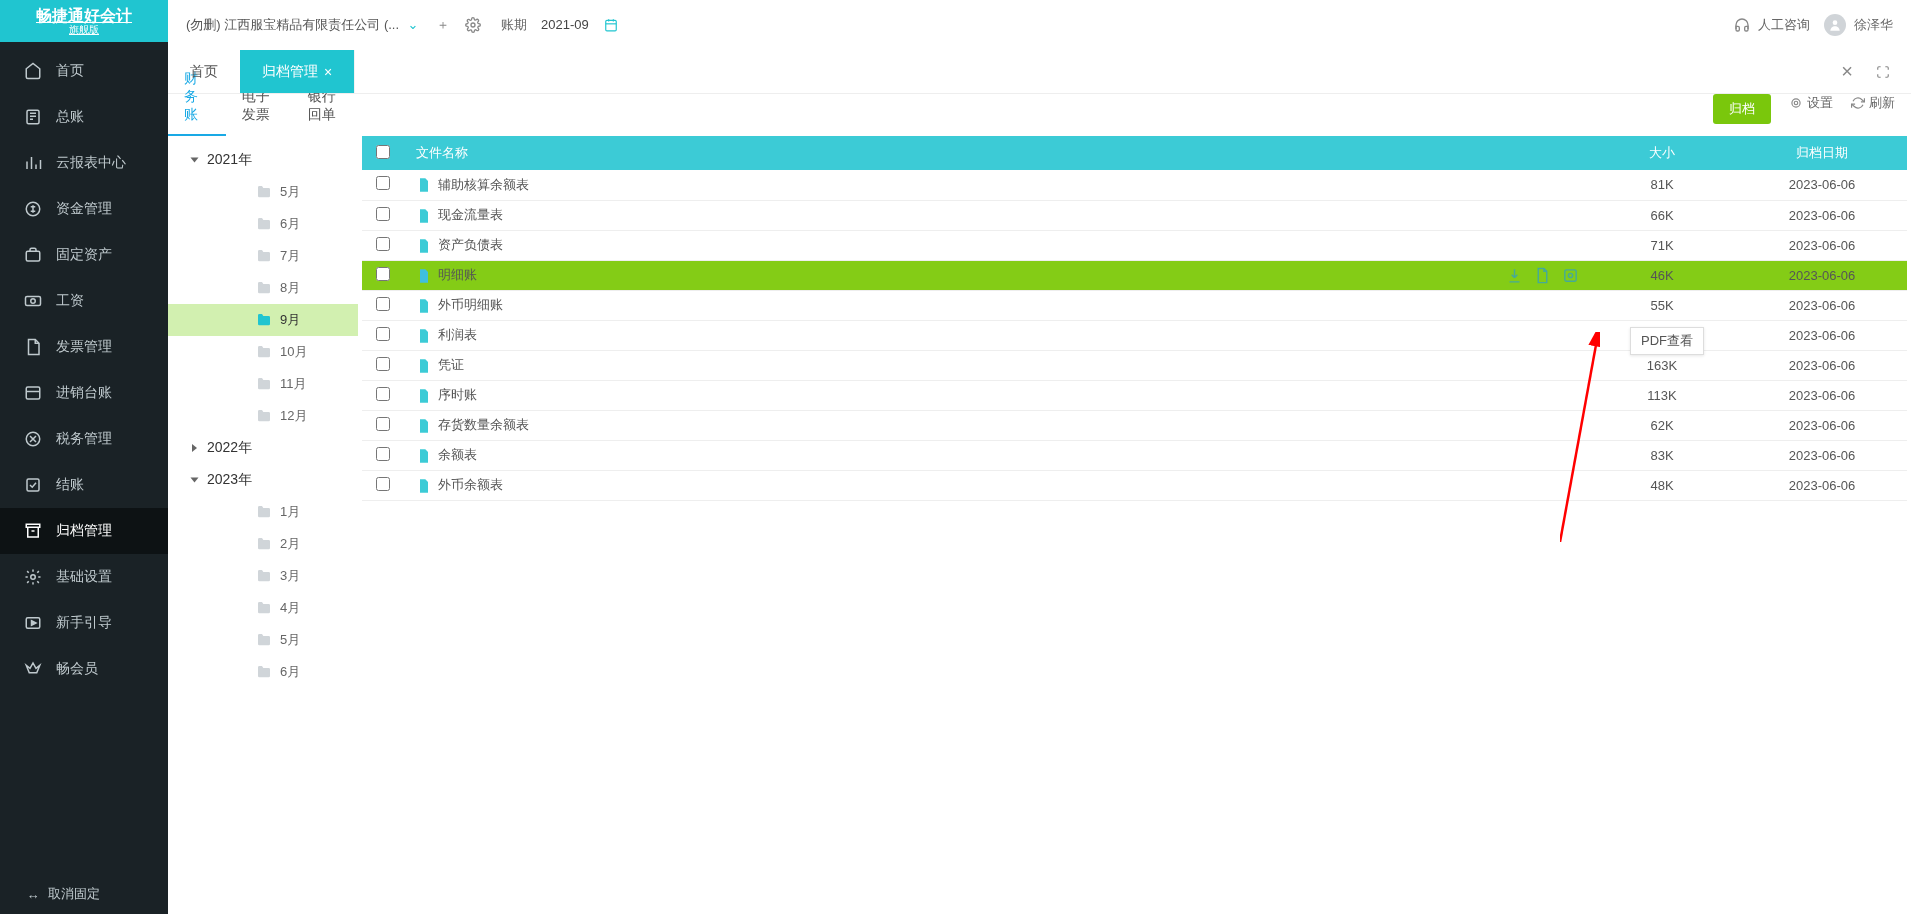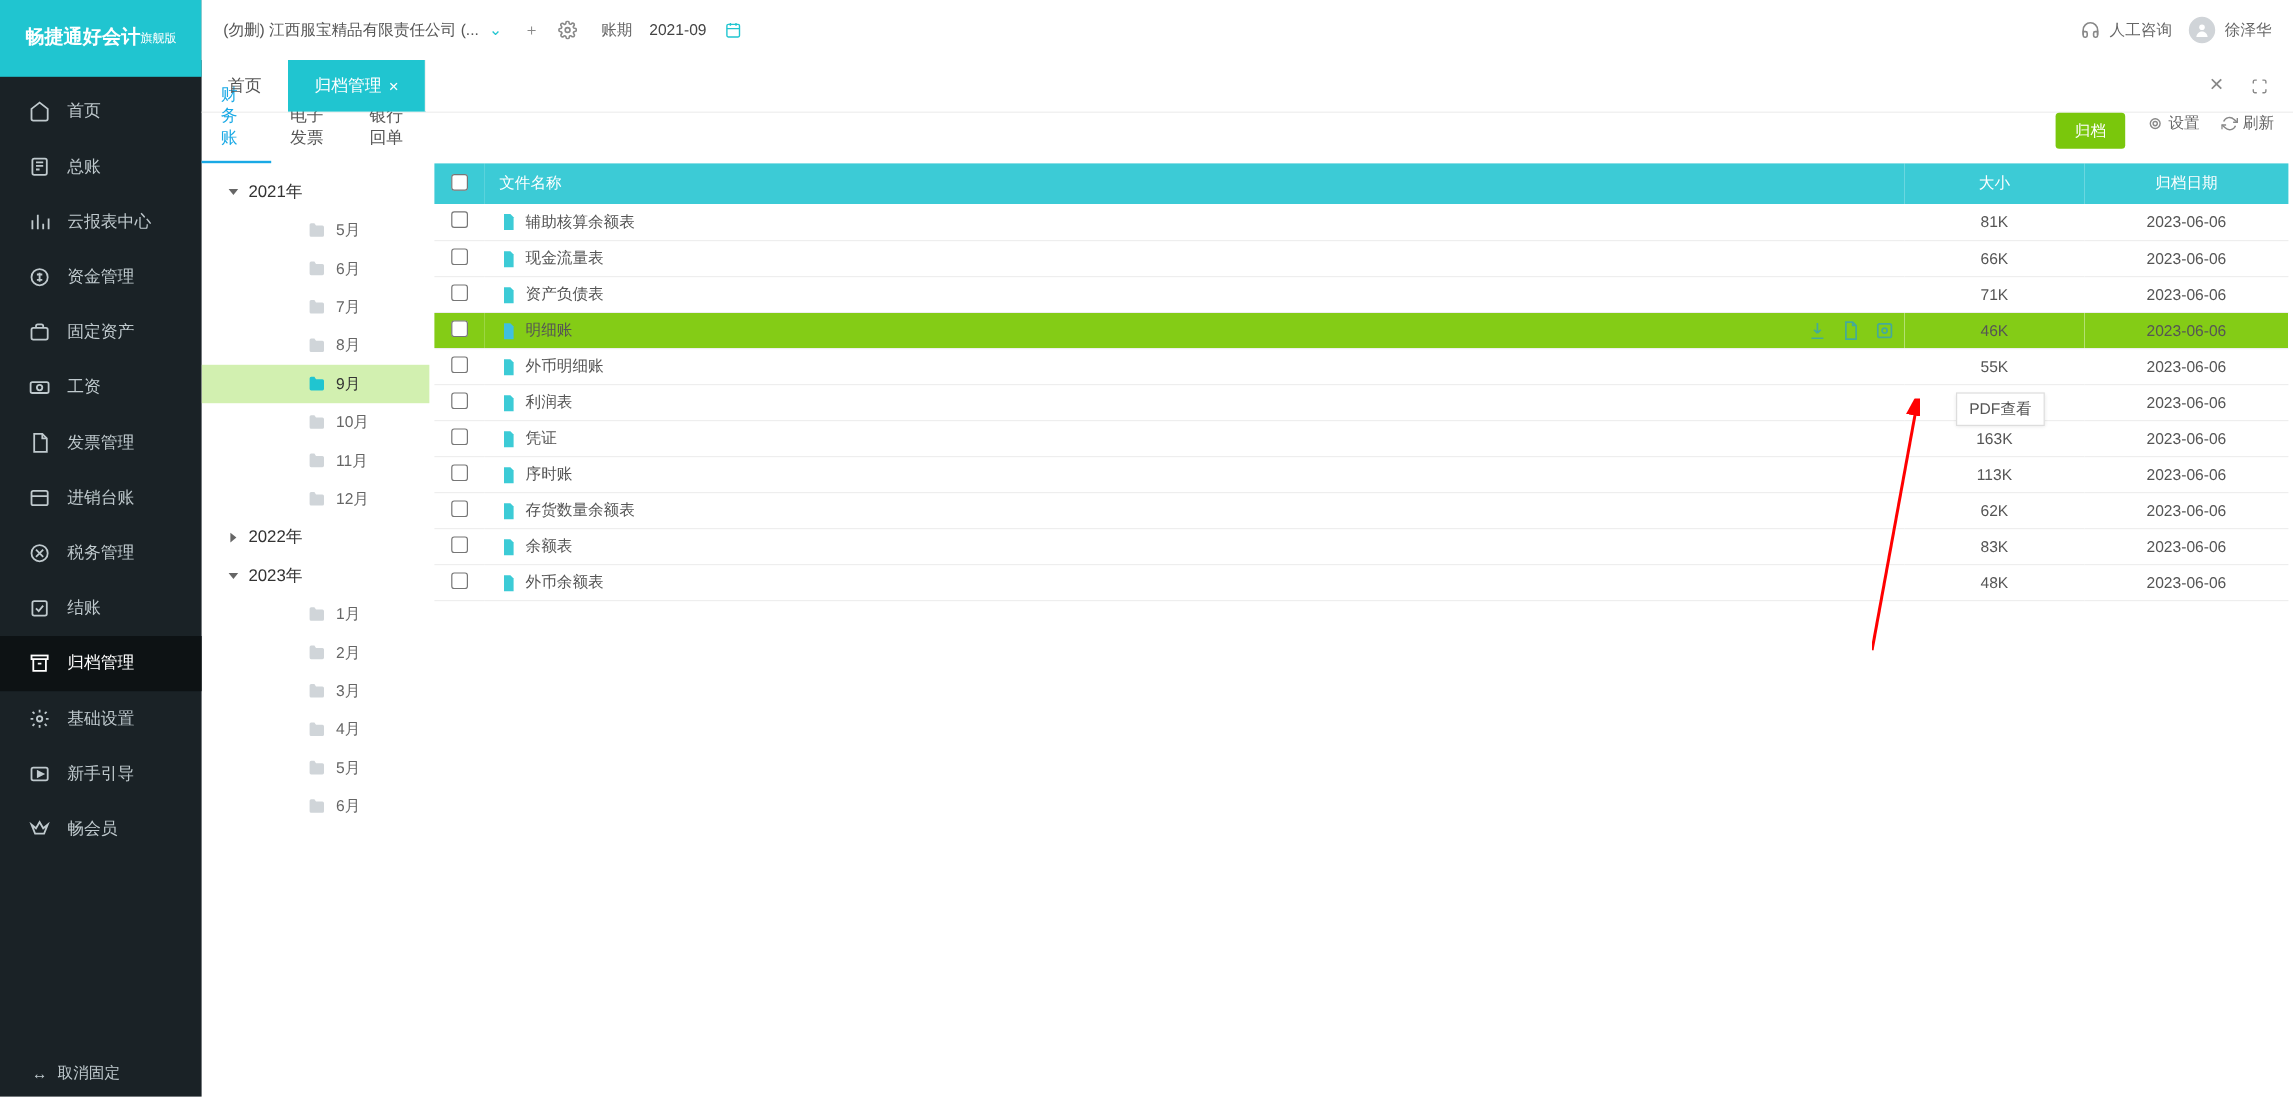--- a/index.html
+++ b/index.html
@@ -1,20 +1,20 @@
 <!DOCTYPE html>
 <html><head>
 <meta charset="utf-8">
 <style>
 * { margin:0; padding:0; box-sizing:border-box; font-family:"Microsoft YaHei","PingFang SC",Arial,sans-serif; }
 body { background:#fff; font-size:13px; color:#333; overflow:hidden; width:1911px; height:914px; position:relative; transform-origin:top left; }
 
 .app { display:flex; height:100%; }
 .sidebar { width:168px; background:#1a2226; color:#b8c7ce; display:flex; flex-direction:column; }
-.logo { height:64px; background:#20c5d0; color:#fff; display:flex; align-items:center; justify-content:center; font-size:16px; font-weight:bold; flex-direction:row;line-height:1.1;}
+.logo { height:42px; background:#20c5d0; color:#fff; display:flex; align-items:center; justify-content:center; font-size:16px; font-weight:bold; flex-direction:column;line-height:1.1;text-decoration:underline;}
 .logo-sub{font-size:10px;font-weight:normal;}
 .side-nav { flex:1; padding-top:6px; }
 .side-item { display:flex; align-items:center; height:46px; padding-left:24px; color:#bfc9cd; cursor:pointer; font-size:14px; gap:14px;}
 .side-item.active { background:#0d1214; color:#fff; }
 .side-icon { width:18px; height:18px; display:inline-flex;align-items:center;justify-content:center; }
 .side-foot { height:40px; display:flex; align-items:center; padding-left:24px; color:#bfc9cd; cursor:pointer; font-size:13px; gap:6px;}
 
 .main { flex:1; display:flex; flex-direction:column; min-width:0;}
 .topbar { height:50px; background:#fff; display:flex; align-items:center; padding:17px 18px; gap:14px; border-bottom:1px solid transparent;}
 .company { color:#555; font-size:13px; max-width:300px; overflow:hidden; white-space:nowrap; text-overflow:ellipsis; display:flex;align-items:center;gap:6px;}

